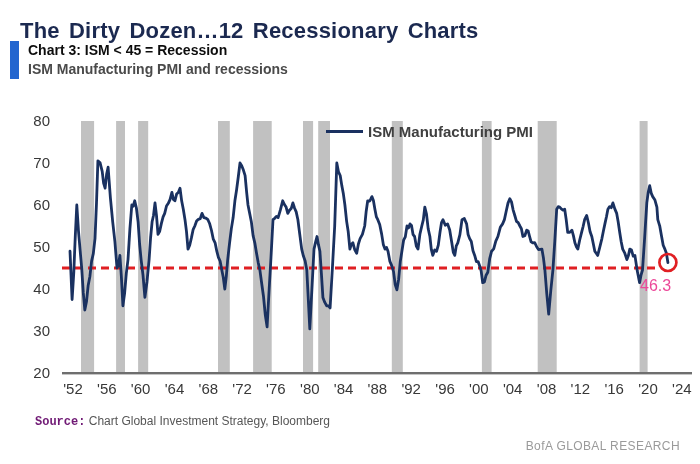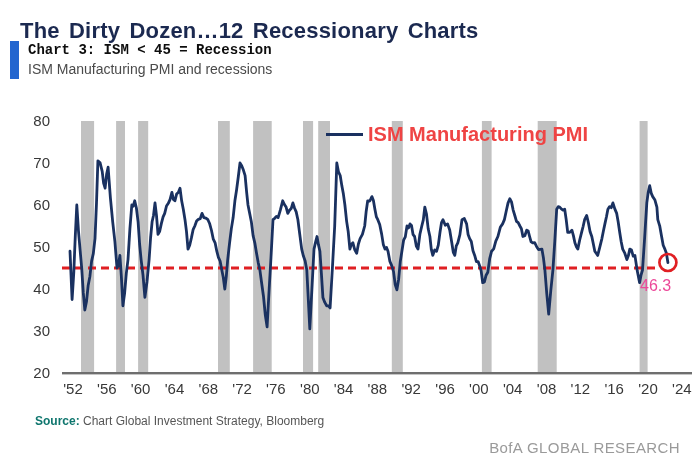--- a/index.html
+++ b/index.html
@@ -2,32 +2,32 @@
 <html><head>
 <meta charset="utf-8">
 <style>
   html,body{margin:0;padding:0;background:#fff;}
   .page{position:relative;width:700px;height:464px;background:#ffffff;overflow:hidden;
         font-family:"Liberation Sans",sans-serif;}
   .page-title{position:absolute;left:8px;top:6px;margin:12px;font-size:22px;font-weight:700;
         color:#1b2950;letter-spacing:.2px;word-spacing:3px;}
   .subhead{position:absolute;left:10px;top:41px;display:flex;}
   .accent-bar{width:9px;height:38px;background:#2265cf;margin-right:9px;}
-  .chart-label{font-size:14px;font-weight:700;color:#0d0d0d;line-height:19px;font-family:Liberation Mono, monospace;}
-  .chart-sublabel{font-size:14px;font-weight:400;color:#4a4a4a;line-height:19px;}
+  .chart-label{font-size:14px;font-weight:700;color:#0d0d0d;line-height:19px;}
+  .chart-sublabel{font-size:14px;font-weight:700;color:#4a4a4a;line-height:19px;}
   #chart-svg{position:absolute;left:0;top:0;}
   .legend{position:absolute;left:326px;top:123px;display:flex;align-items:center;}
   .legend-line{display:inline-block;width:37px;height:3.4px;background:#1a3160;margin-right:5px;}
-  .legend-text{font-size:20px;font-weight:600;color:#ef4444;}
+  .legend-text{font-size:15px;font-weight:600;color:#404040;}
   .annotation{position:absolute;left:640px;top:277px;width:56px;text-align:left;
         font-size:16px;font-weight:400;color:#ec4899;}
   .source-row{position:absolute;left:35px;top:414px;font-size:12px;}
-  .source-label{font-weight:700;color:#0f766e;}
+  .source-label{font-weight:700;color:#701a75;font-family:Liberation Mono, monospace;}
   .source-text{font-weight:400;color:#565656;}
-  .brand{position:absolute;right:20px;top:439px;font-size:15px;color:#9a9a9a;letter-spacing:.4px;text-align:right;}
+  .brand{position:absolute;right:20px;top:439px;font-size:12px;color:#9a9a9a;letter-spacing:.4px;text-align:right;}
   text{font-family:"Liberation Sans",sans-serif;}
 </style>
 </head>
 <body>
 
 <div class="page">
 
   <svg id="chart-svg" width="700" height="464" viewBox="0 0 700 464">
       <rect x="81.0" y="121" width="13.1" height="252" fill="#c1c1c1"></rect>
       <rect x="116.1" y="121" width="8.9" height="252" fill="#c1c1c1"></rect>

